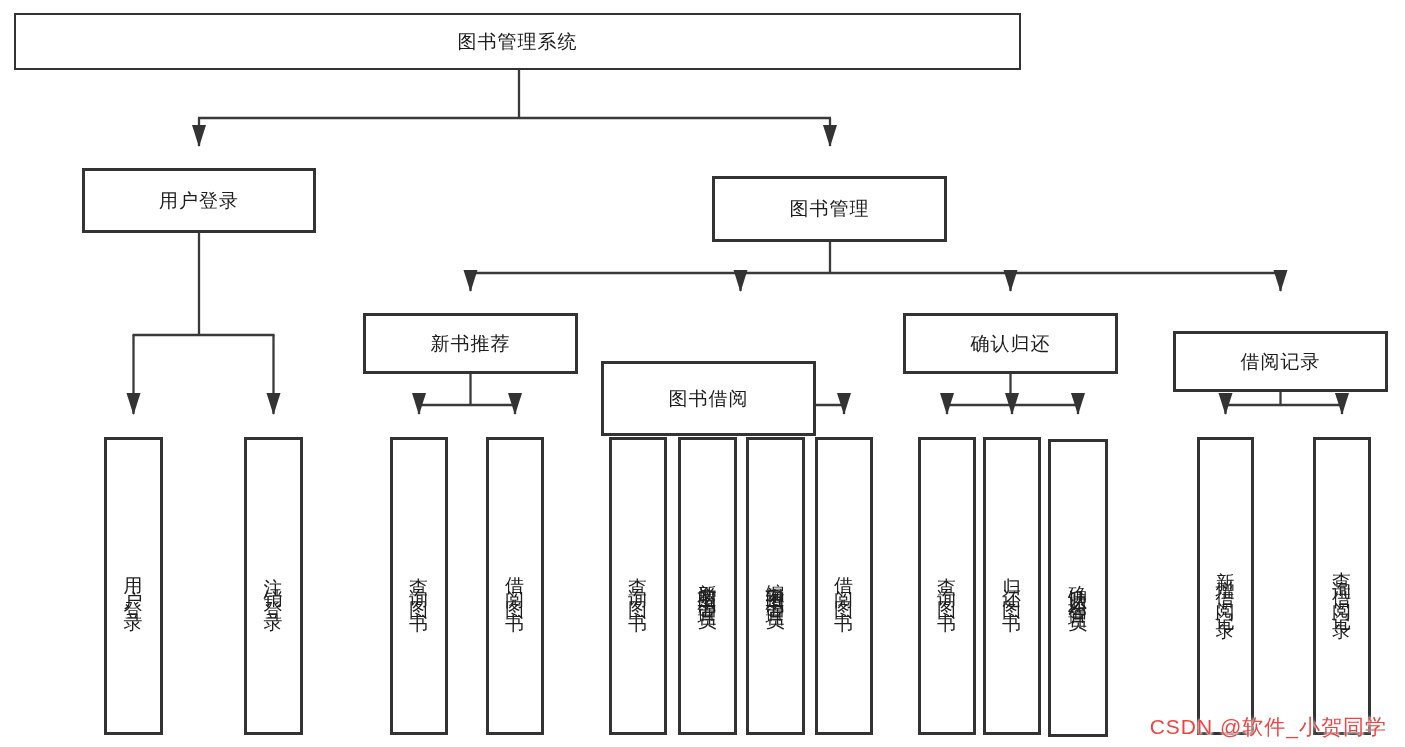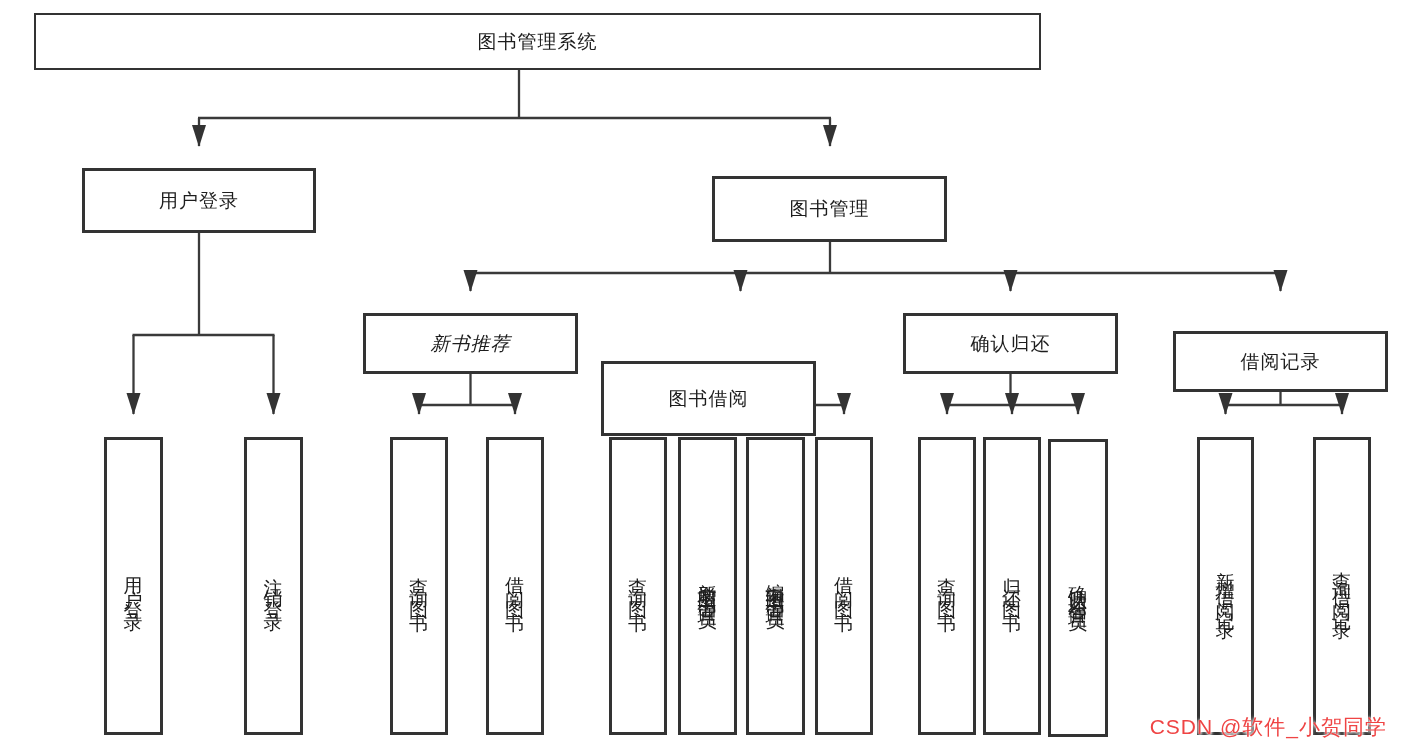--- a/index.html
+++ b/index.html
@@ -106,26 +106,26 @@
       <line x1="1012" y1="405" x2="1012" y2="414" marker-end="url(#arw)"></line>
       <line x1="1078" y1="405" x2="1078" y2="414" marker-end="url(#arw)"></line>
 
       <line x1="1280.5" y1="374" x2="1280.5" y2="405"></line>
       <line x1="1224.5" y1="405" x2="1343" y2="405"></line>
       <line x1="1225.5" y1="405" x2="1225.5" y2="414" marker-end="url(#arw)"></line>
       <line x1="1342" y1="405" x2="1342" y2="414" marker-end="url(#arw)"></line>
     </g>
   </svg>
 
-  <div class="node root" style="left:14px; top:13px; width:1007px; height:57px;margin-left:20px;">图书管理系统</div>
+  <div class="node root" style="left:14px; top:13px; width:1007px; height:57px;">图书管理系统</div>
 
   <div class="node" style="left:82px; top:168px; width:234px; height:65px;">用户登录</div>
   <div class="node" style="left:712px; top:168px; width:235px; height:66px;margin-top:8px;">图书管理</div>
 
-  <div class="node" style="left:363px; top:313px; width:215px; height:61px;font-style:italic;">新书推荐</div>
+  <div class="node" style="left:363px; top:313px; width:215px; height:61px;">新书推荐</div>
   <div class="node" style="left:601px; top:313px; width:215px; height:75px;margin-top:48px;">图书借阅</div>
   <div class="node" style="left:903px; top:313px; width:215px; height:61px;">确认归还</div>
   <div class="node" style="left:1173px; top:331px; width:215px; height:61px;">借阅记录</div>
 
   <div class="leaf" style="left:104px; top:437px; width:59px; height:298px;">用户登录</div>
   <div class="leaf" style="left:244px; top:437px; width:59px; height:298px;">注销登录</div>
 
   <div class="leaf" style="left:390px; top:437px; width:58px; height:298px;">查询图书</div>
   <div class="leaf" style="left:486px; top:437px; width:58px; height:298px;">借阅图书</div>
 

